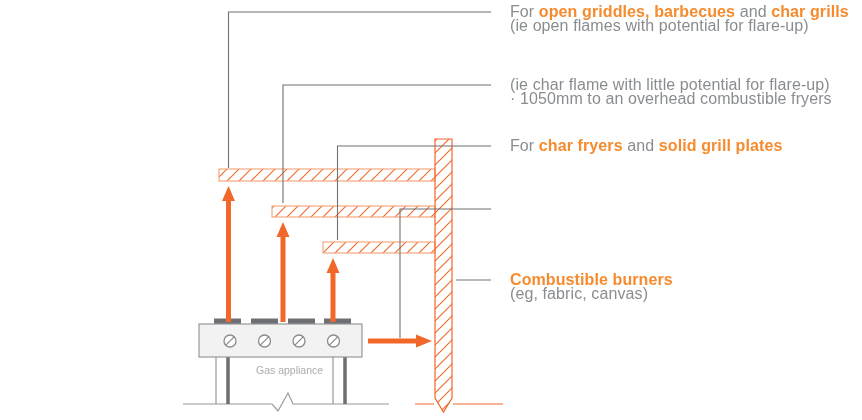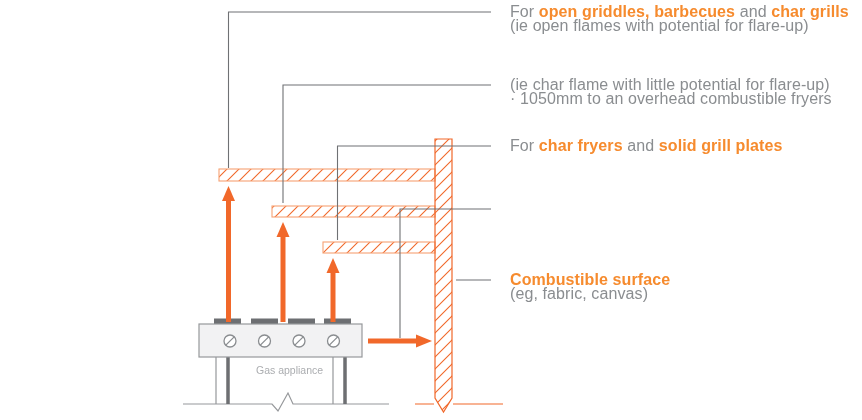--- a/index.html
+++ b/index.html
@@ -91,17 +91,17 @@
     <div class="ln">(ie char flame with little potential for flare-up)</div>
     <div class="ln">· 1050mm to an overhead combustible fryers</div>
   </div>
 
   <div class="ann" style="top:139px">
     <div class="hd"><span>For </span><span class="em">char fryers</span><span> and </span><span class="em">solid grill plates</span></div>
   </div>
 
 
   <div class="ann" style="top:273px">
-    <div class="hd"><span class="em">Combustible surface</span></div>
+    <div class="hd"><span class="em">Combustible burners</span></div>
     <div class="ln">(eg, fabric, canvas)</div>
   </div>
 
 </div>
 
 </body></html>

